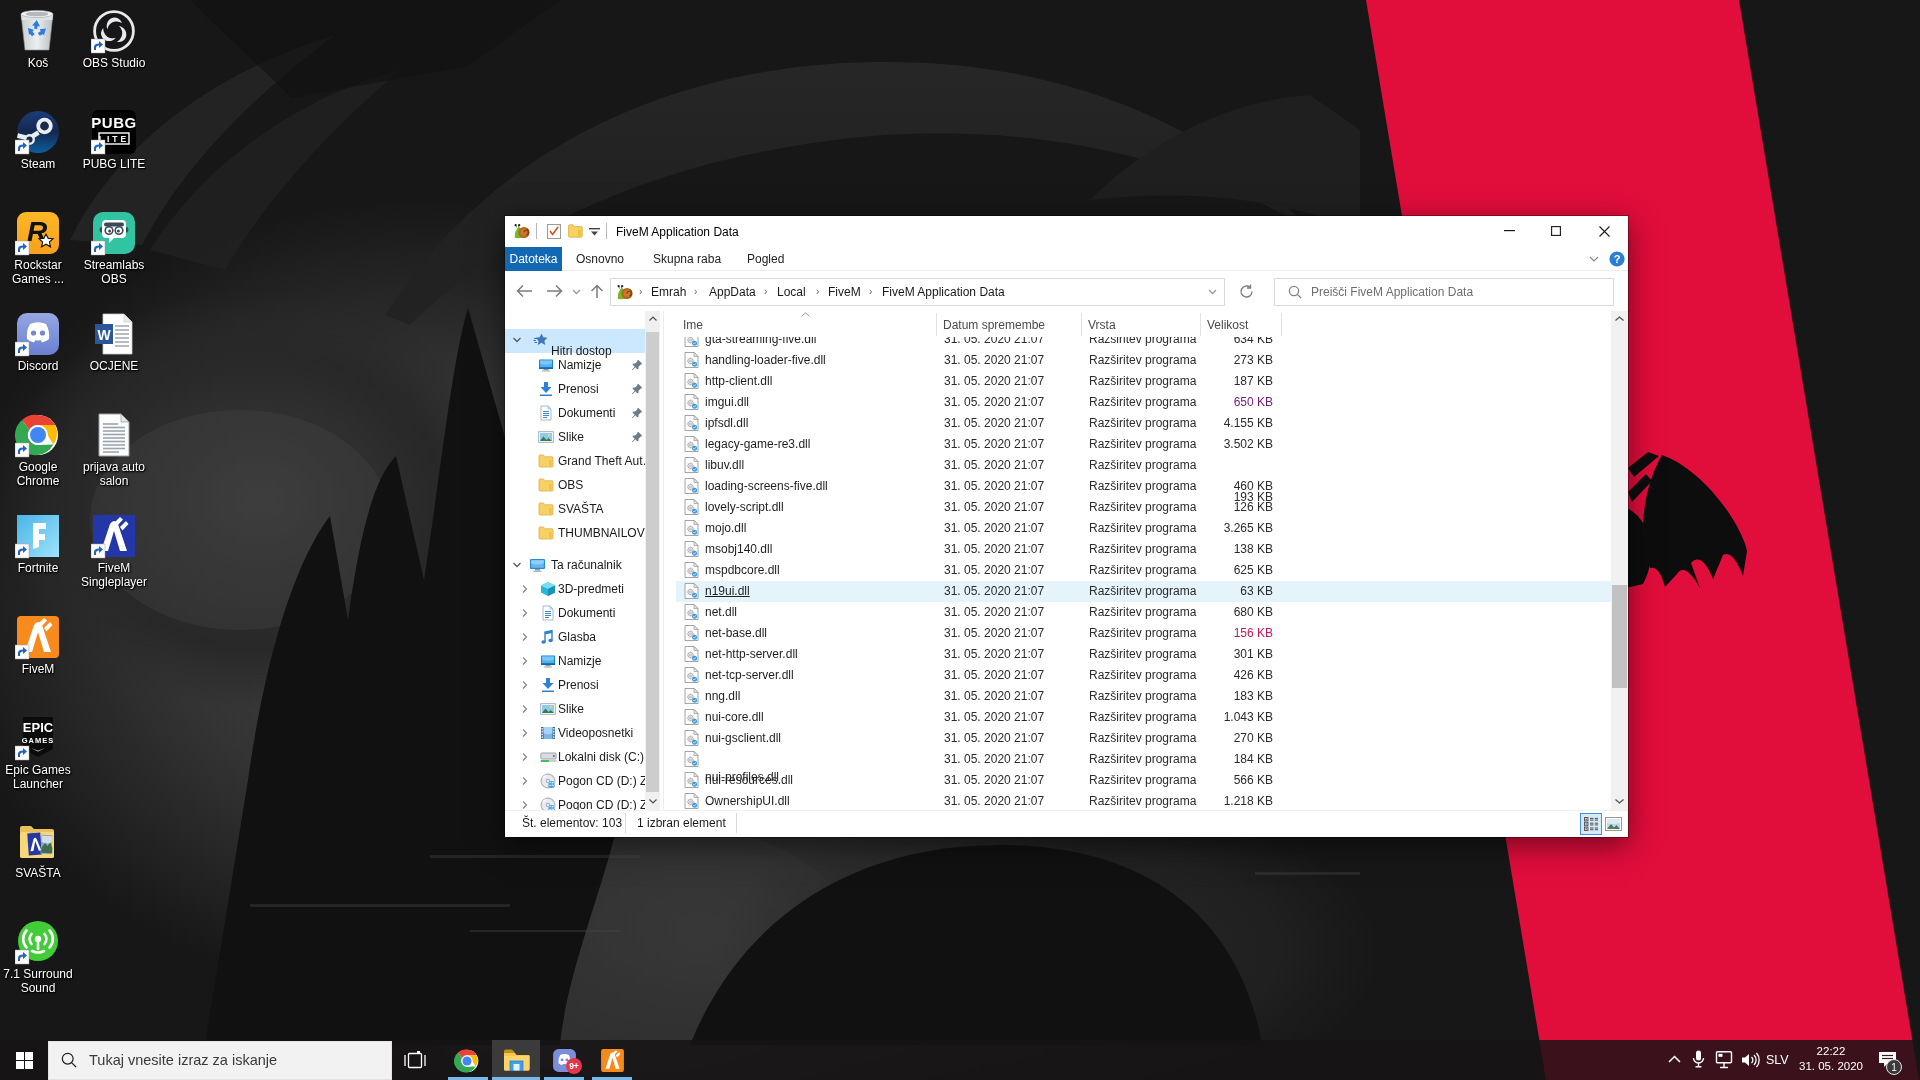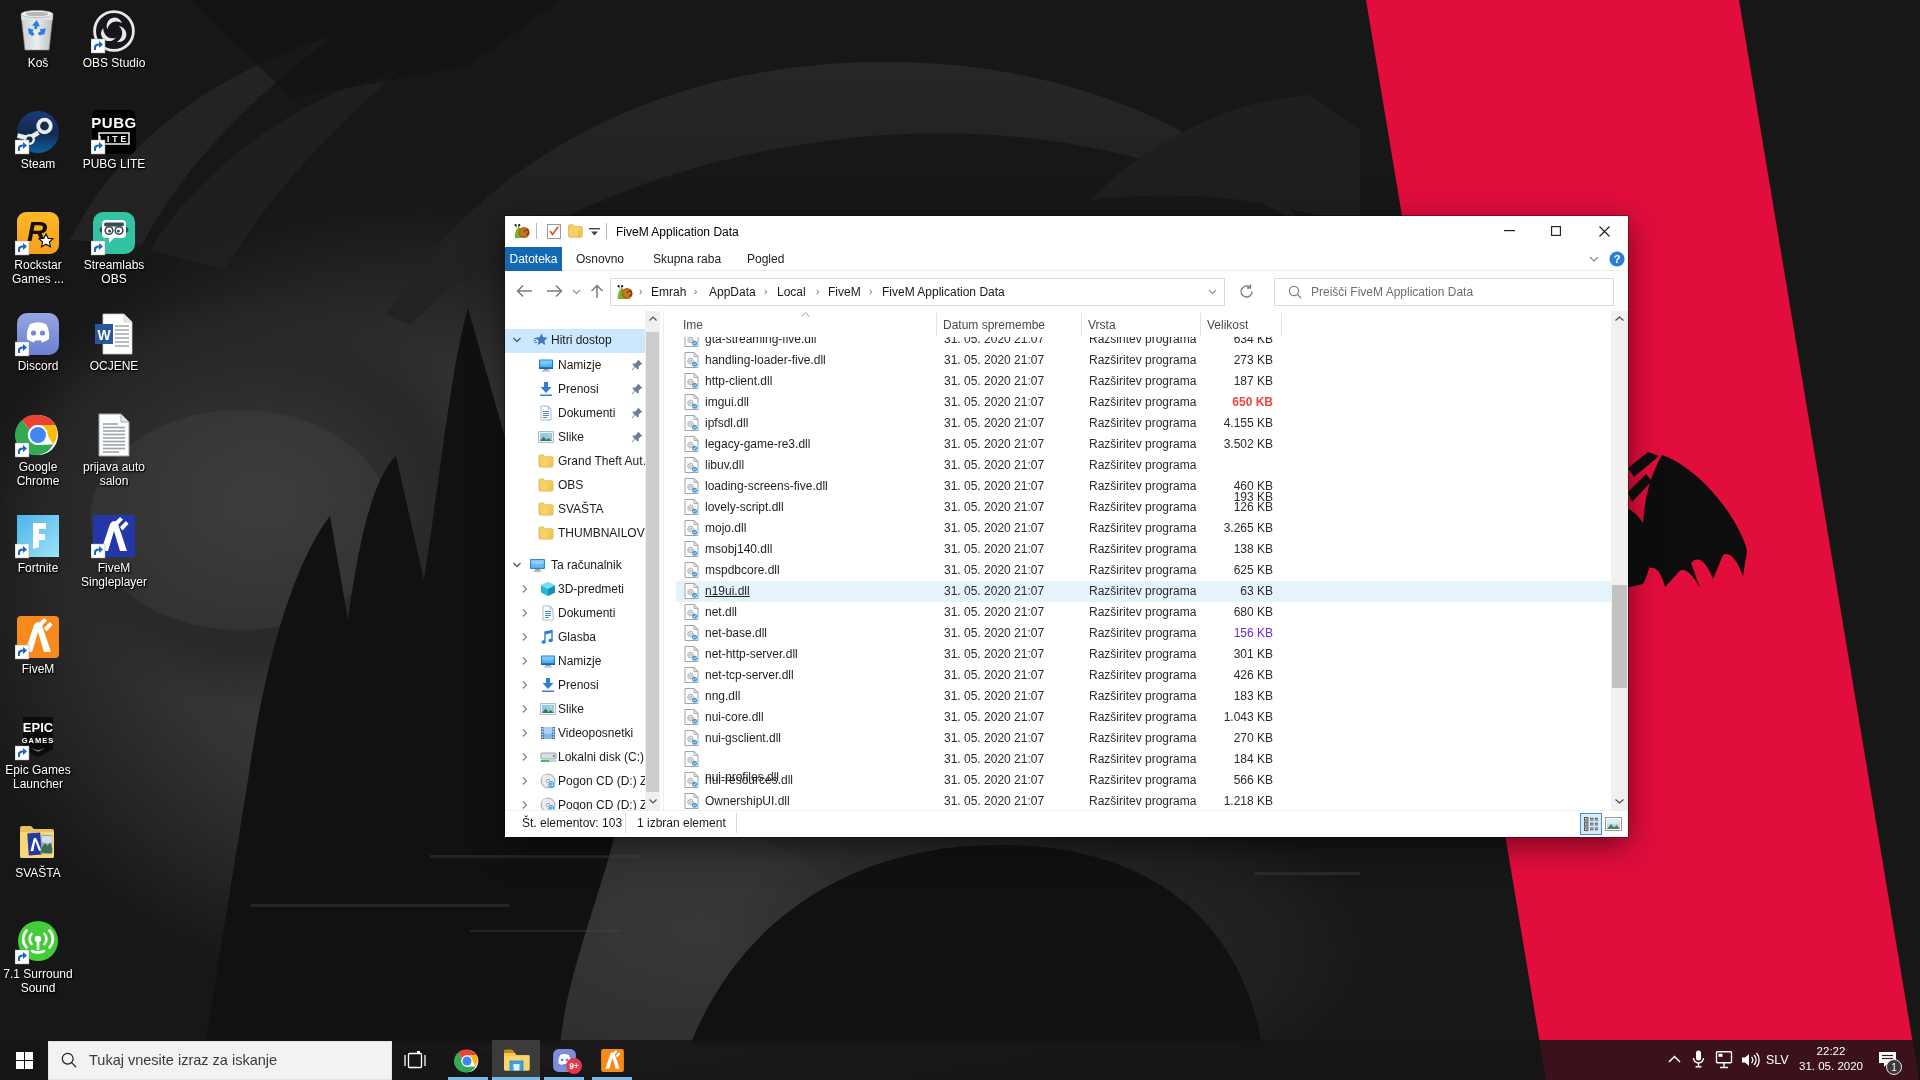--- a/index.html
+++ b/index.html
@@ -473,21 +473,21 @@
           <svg width="10" height="10" viewBox="0 0 10 10">
             <path d="M1.5,3 L5,6.5 L8.5,3" stroke="#5a5a5a" stroke-width="1.3" fill="none"></path>
           </svg>
         </div>
         <div class="abs" style="left:28px;top:21px;">
           <svg width="16" height="16" viewBox="0 0 16 16">
 <path d="M8.5,1.5 l1.8,3.8 l4.2,0.5 l-3.1,2.9 l0.8,4.2 l-3.7,-2.1 l-3.7,2.1 l0.8,-4.2 l-3.1,-2.9 l4.2,-0.5 Z" fill="#3e77bc"></path>
 <path d="M1,6.5 l3,0 M0.5,8.5 l2.5,0 M1.5,10.5 l2.5,0" stroke="#3e77bc" stroke-width="1"></path>
           </svg>
         </div>
-        <div class="srow" style="left:46px;top:17px;">Hitri dostop</div>
+        <div class="srow" style="left:46px;top:28px;">Hitri dostop</div>
         <div class="abs" style="left:33px;top:46px;">
           <svg width="16" height="16" viewBox="0 0 16 16">
 <rect x="1" y="2.5" width="14" height="9.5" rx="0.8" fill="#1583d7"></rect>
 <rect x="2" y="3.5" width="12" height="7.5" fill="#54b0ee"></rect>
 <path d="M2,3.5 l12,0 l0,3 q-6,2.5 -12,0 Z" fill="#7cc7f5"></path>
 <rect x="1" y="10.2" width="14" height="1.8" fill="#0f6ab2"></rect>
 <rect x="5.5" y="12" width="5" height="1.4" fill="#9a9a9a"></rect>
             <rect x="4" y="13.4" width="8" height="1.2" fill="#b5b5b5"></rect>
           </svg>
         </div>
@@ -817,21 +817,21 @@
               <circle cx="6.5" cy="9" r="1"></circle>
 <path d="M6.5,5.6 l0,1 M6.5,11.4 l0,1 M3.1,9 l1,0 M9.4,9 l1,0 M4.1,6.6 l0.7,0.7 M8.2,10.7 l0.7,0.7 M8.9,6.6 l-0.7,0.7 M4.8,10.7 l-0.7,0.7"></path>
             </g>
 <circle cx="10.6" cy="12.2" r="2.5" fill="#3f9bdc"></circle>
 <path d="M9.4,12.2 l0.9,0.9 l1.6,-1.8" stroke="#fff" stroke-width="0.8" fill="none"></path>
 </svg>
         </div>
         <div class="frow ttl" style="left:41px;top:80.5px;">imgui.dll</div>
         <div class="frow ttl" style="left:280px;top:80.5px;color:#2b2b2b;">31. 05. 2020 21:07</div>
         <div class="frow ttl" style="left:425px;top:80.5px;color:#2b2b2b;">Razširitev programa</div>
-        <div class="frow fsize" style="left:480px;top:80.5px;width:129px;color:#ef4444;font-weight:bold;">650 KB</div>
+        <div class="frow fsize" style="left:480px;top:80.5px;width:129px;color:#701a75;">650 KB</div>
         <div class="abs" style="left:20px;top:104.0px;">
           <svg width="15" height="16" viewBox="0 0 15 16">
 <path d="M1,0.5 L10,0.5 L14,4.5 L14,15.5 L1,15.5 Z" fill="#fdfdfd" stroke="#9a9a9a" stroke-width="0.9"></path>
 <path d="M10,0.5 L10,4.5 L14,4.5 Z" fill="#e6e6e6" stroke="#9a9a9a" stroke-width="0.7"></path>
 <g stroke="#ababab" stroke-width="0.9" fill="none">
 <circle cx="6.5" cy="9" r="2.6"></circle>
               <circle cx="6.5" cy="9" r="1"></circle>
 <path d="M6.5,5.6 l0,1 M6.5,11.4 l0,1 M3.1,9 l1,0 M9.4,9 l1,0 M4.1,6.6 l0.7,0.7 M8.2,10.7 l0.7,0.7 M8.9,6.6 l-0.7,0.7 M4.8,10.7 l-0.7,0.7"></path>
             </g>
 <circle cx="10.6" cy="12.2" r="2.5" fill="#3f9bdc"></circle>
@@ -1005,21 +1005,21 @@
               <circle cx="6.5" cy="9" r="1"></circle>
 <path d="M6.5,5.6 l0,1 M6.5,11.4 l0,1 M3.1,9 l1,0 M9.4,9 l1,0 M4.1,6.6 l0.7,0.7 M8.2,10.7 l0.7,0.7 M8.9,6.6 l-0.7,0.7 M4.8,10.7 l-0.7,0.7"></path>
             </g>
 <circle cx="10.6" cy="12.2" r="2.5" fill="#3f9bdc"></circle>
 <path d="M9.4,12.2 l0.9,0.9 l1.6,-1.8" stroke="#fff" stroke-width="0.8" fill="none"></path>
 </svg>
         </div>
         <div class="frow ttl" style="left:41px;top:311.5px;">net-base.dll</div>
         <div class="frow ttl" style="left:280px;top:311.5px;color:#2b2b2b;">31. 05. 2020 21:07</div>
         <div class="frow ttl" style="left:425px;top:311.5px;color:#2b2b2b;">Razširitev programa</div>
-        <div class="frow fsize" style="left:480px;top:311.5px;width:129px;color:#6d28d9;">156 KB</div>
+        <div class="frow fsize" style="left:480px;top:311.5px;width:129px;color:#be185d;">156 KB</div>
         <div class="abs" style="left:20px;top:335.0px;">
           <svg width="15" height="16" viewBox="0 0 15 16">
 <path d="M1,0.5 L10,0.5 L14,4.5 L14,15.5 L1,15.5 Z" fill="#fdfdfd" stroke="#9a9a9a" stroke-width="0.9"></path>
 <path d="M10,0.5 L10,4.5 L14,4.5 Z" fill="#e6e6e6" stroke="#9a9a9a" stroke-width="0.7"></path>
 <g stroke="#ababab" stroke-width="0.9" fill="none">
 <circle cx="6.5" cy="9" r="2.6"></circle>
               <circle cx="6.5" cy="9" r="1"></circle>
 <path d="M6.5,5.6 l0,1 M6.5,11.4 l0,1 M3.1,9 l1,0 M9.4,9 l1,0 M4.1,6.6 l0.7,0.7 M8.2,10.7 l0.7,0.7 M8.9,6.6 l-0.7,0.7 M4.8,10.7 l-0.7,0.7"></path>
             </g>
 <circle cx="10.6" cy="12.2" r="2.5" fill="#3f9bdc"></circle>

